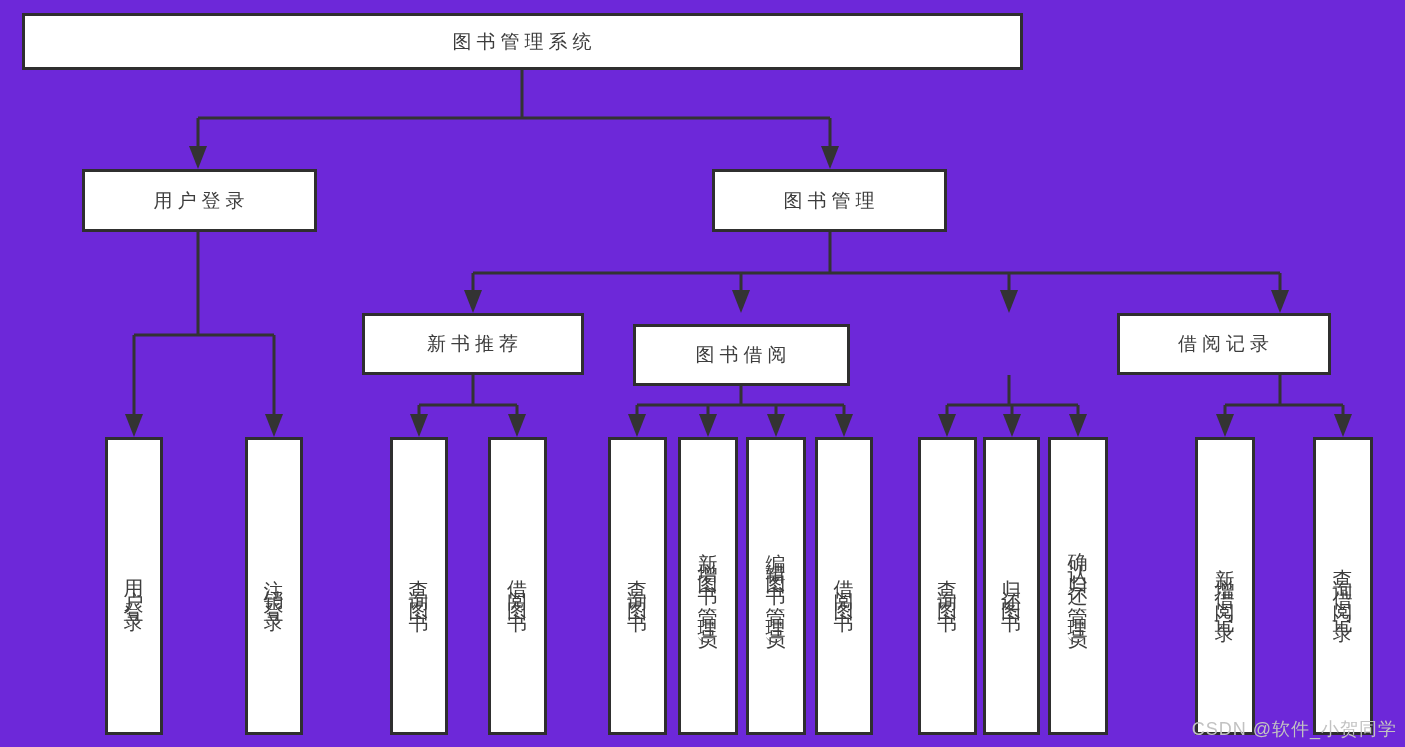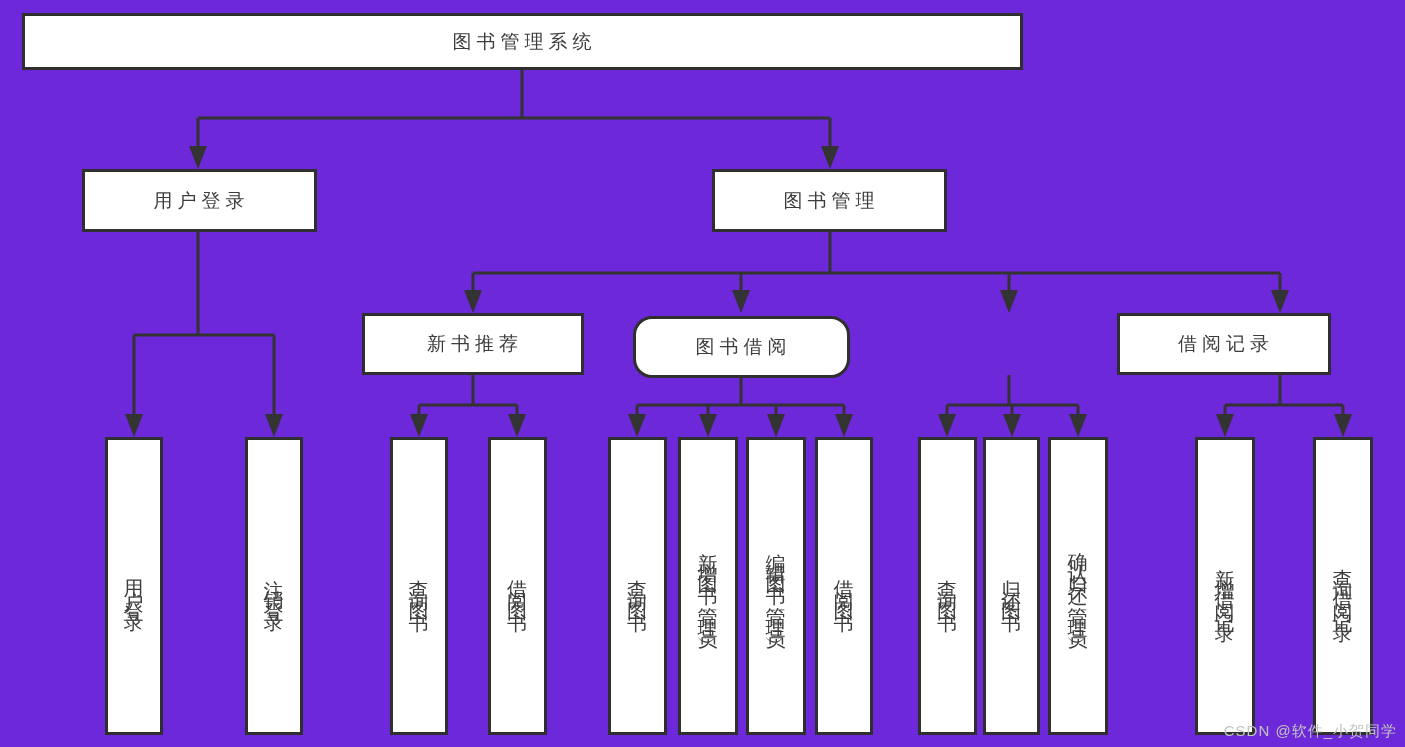--- a/index.html
+++ b/index.html
@@ -38,21 +38,21 @@
     text-orientation: mixed;
     font-size: 20px;
     line-height: 1;
     letter-spacing: 11px;
     color: #3d3d3d;
   }
   .watermark {
     position: absolute;
     right: 8px;
     bottom: 6px;
-    font-size: 15px;
+    font-size: 18px;
     letter-spacing: 1px;
     color: #c2c2c2;
     z-index: 5;
     white-space: nowrap;
   }
 </style>
 </head>
 <body>
 
 <div class="stage">
@@ -107,21 +107,21 @@
   <div class="box hbox" style="left:82px; top:169px; width:235px; height:63px;">
     <span class="hlabel">用户登录</span>
   </div>
   <div class="box hbox" style="left:362px; top:313px; width:222px; height:62px;">
     <span class="hlabel">新书推荐</span>
   </div>
 
   <div class="box hbox" style="left:712px; top:169px; width:235px; height:63px;">
     <span class="hlabel">图书管理</span>
   </div>
-  <div class="box hbox" style="left:633px; top:316px; width:217px; height:62px;border-radius:19px;">
+  <div class="box hbox" style="left:633px; top:324px; width:217px; height:62px;">
     <span class="hlabel">图书借阅</span>
   </div>
   <div class="box hbox" style="left:1117px; top:313px; width:214px; height:62px;">
     <span class="hlabel">借阅记录</span>
   </div>
 
   <div class="box leaf" style="left:105px; width:58px;">
     <span class="vtext">用户登录</span>
   </div>
   <div class="box leaf" style="left:245px; width:58px;">

